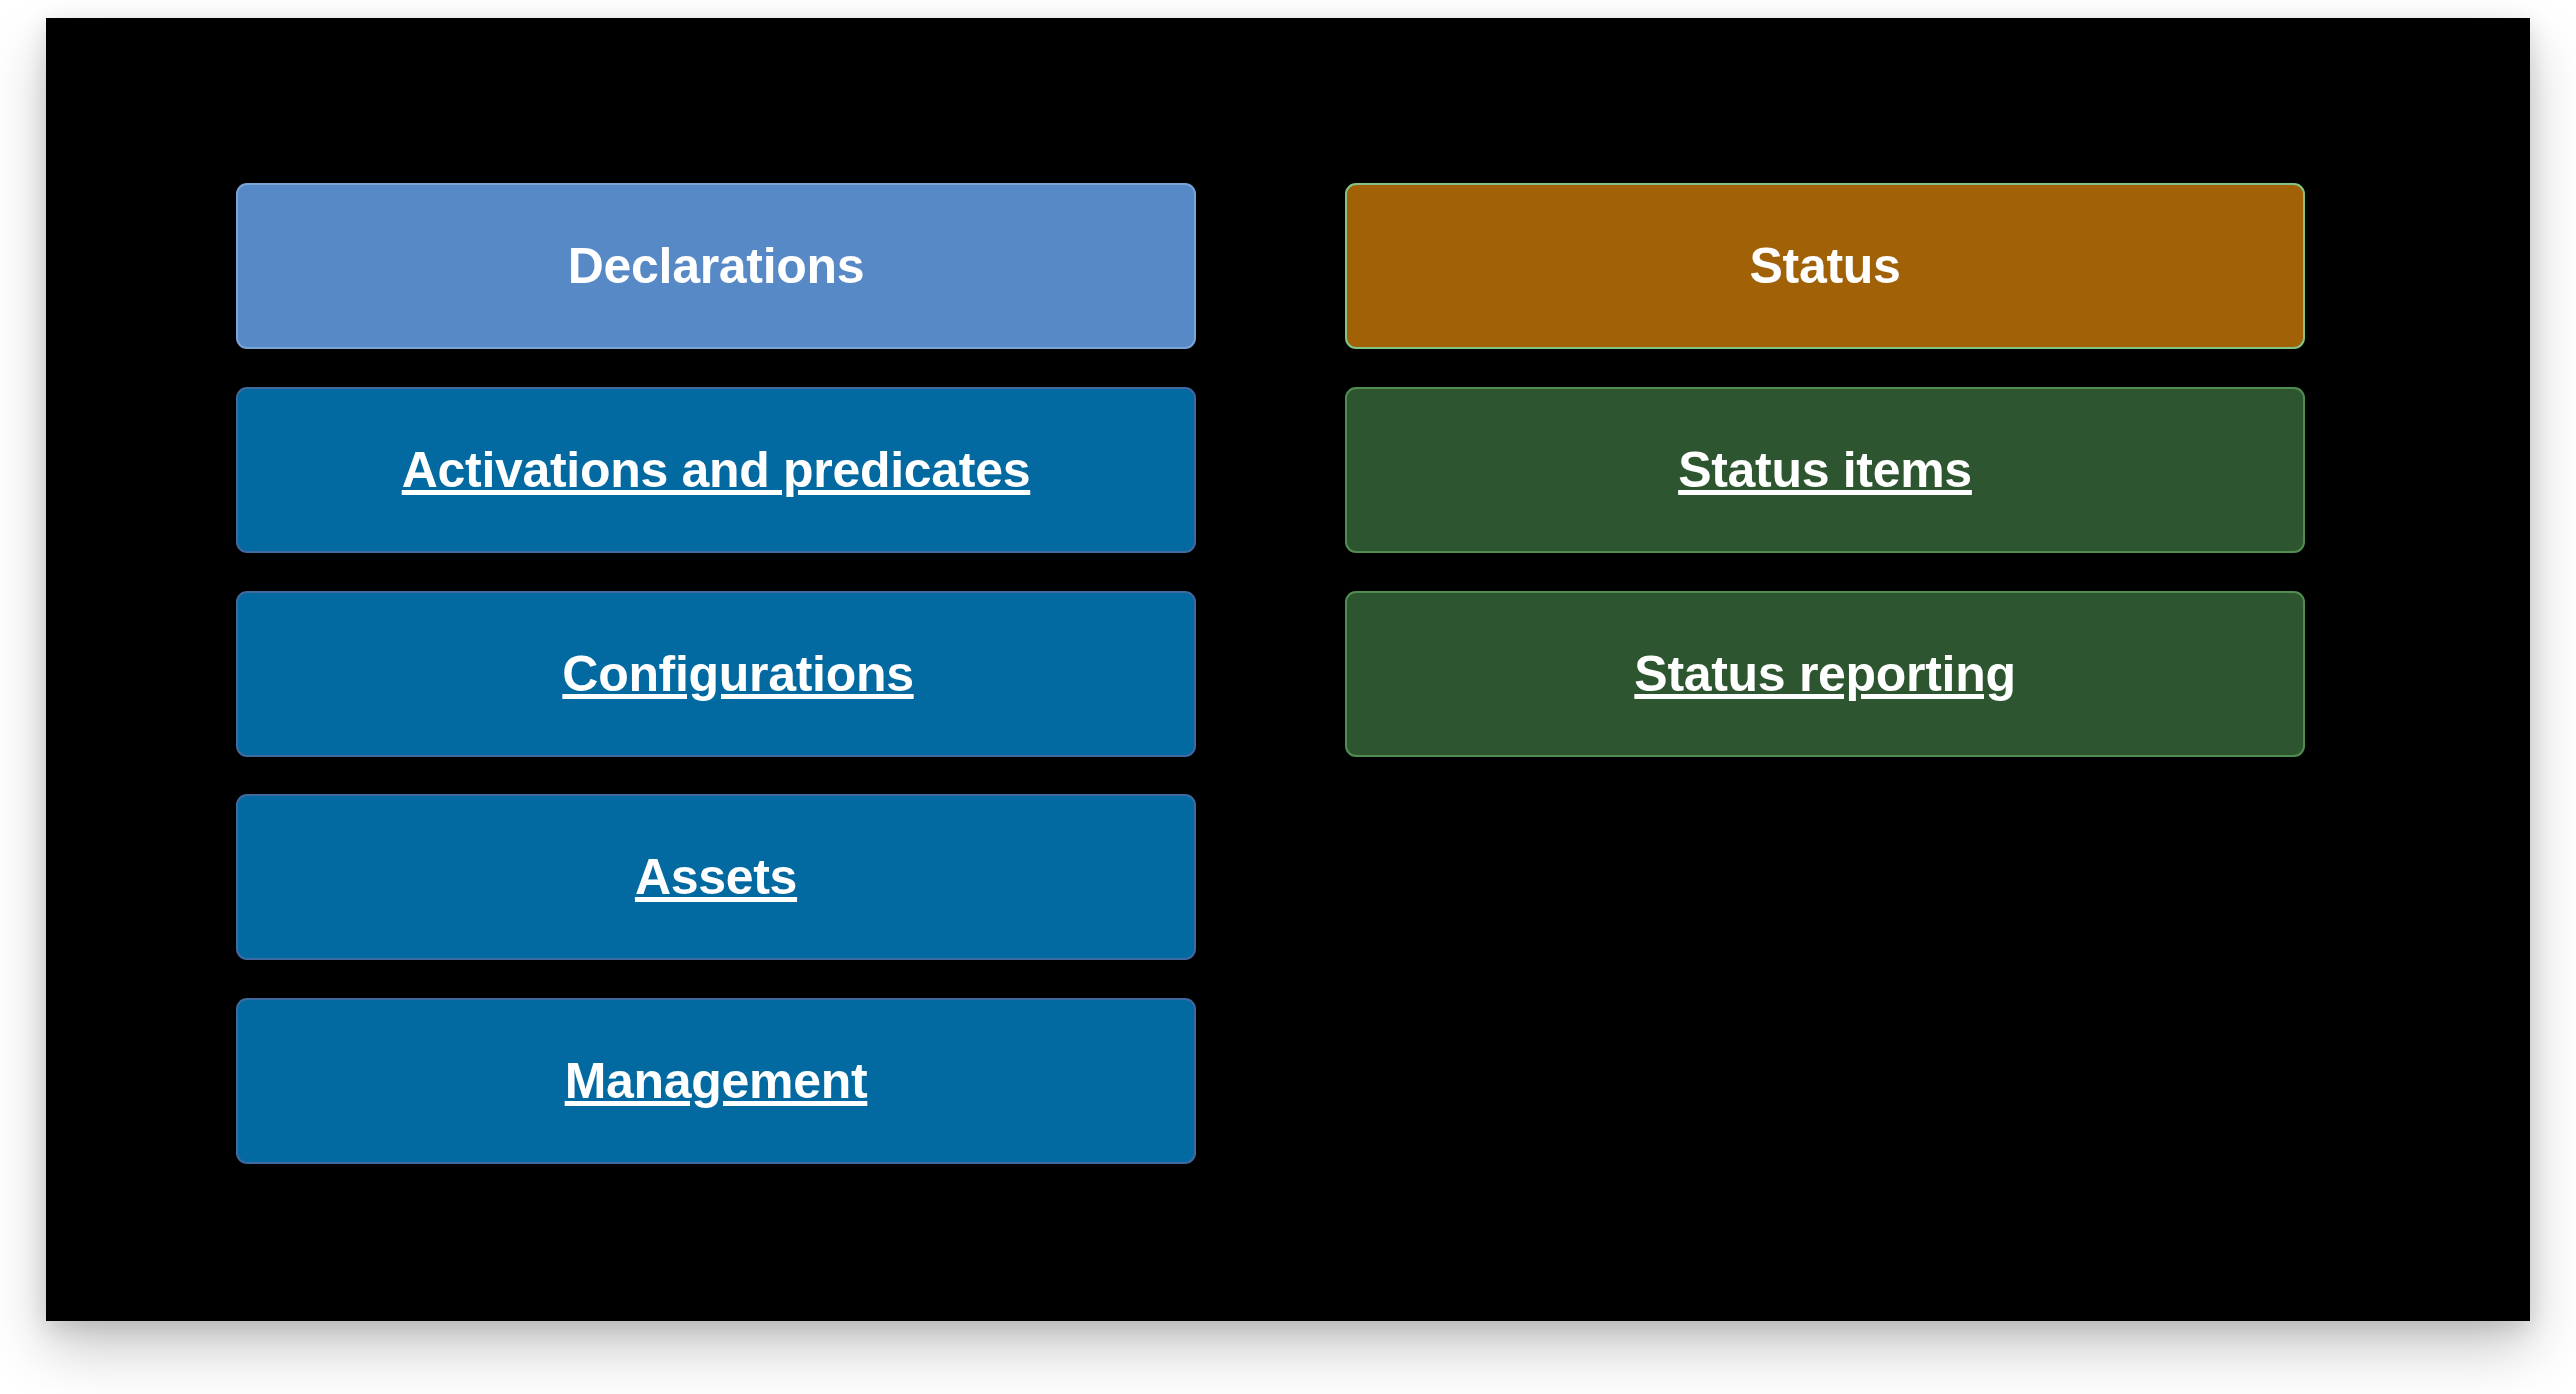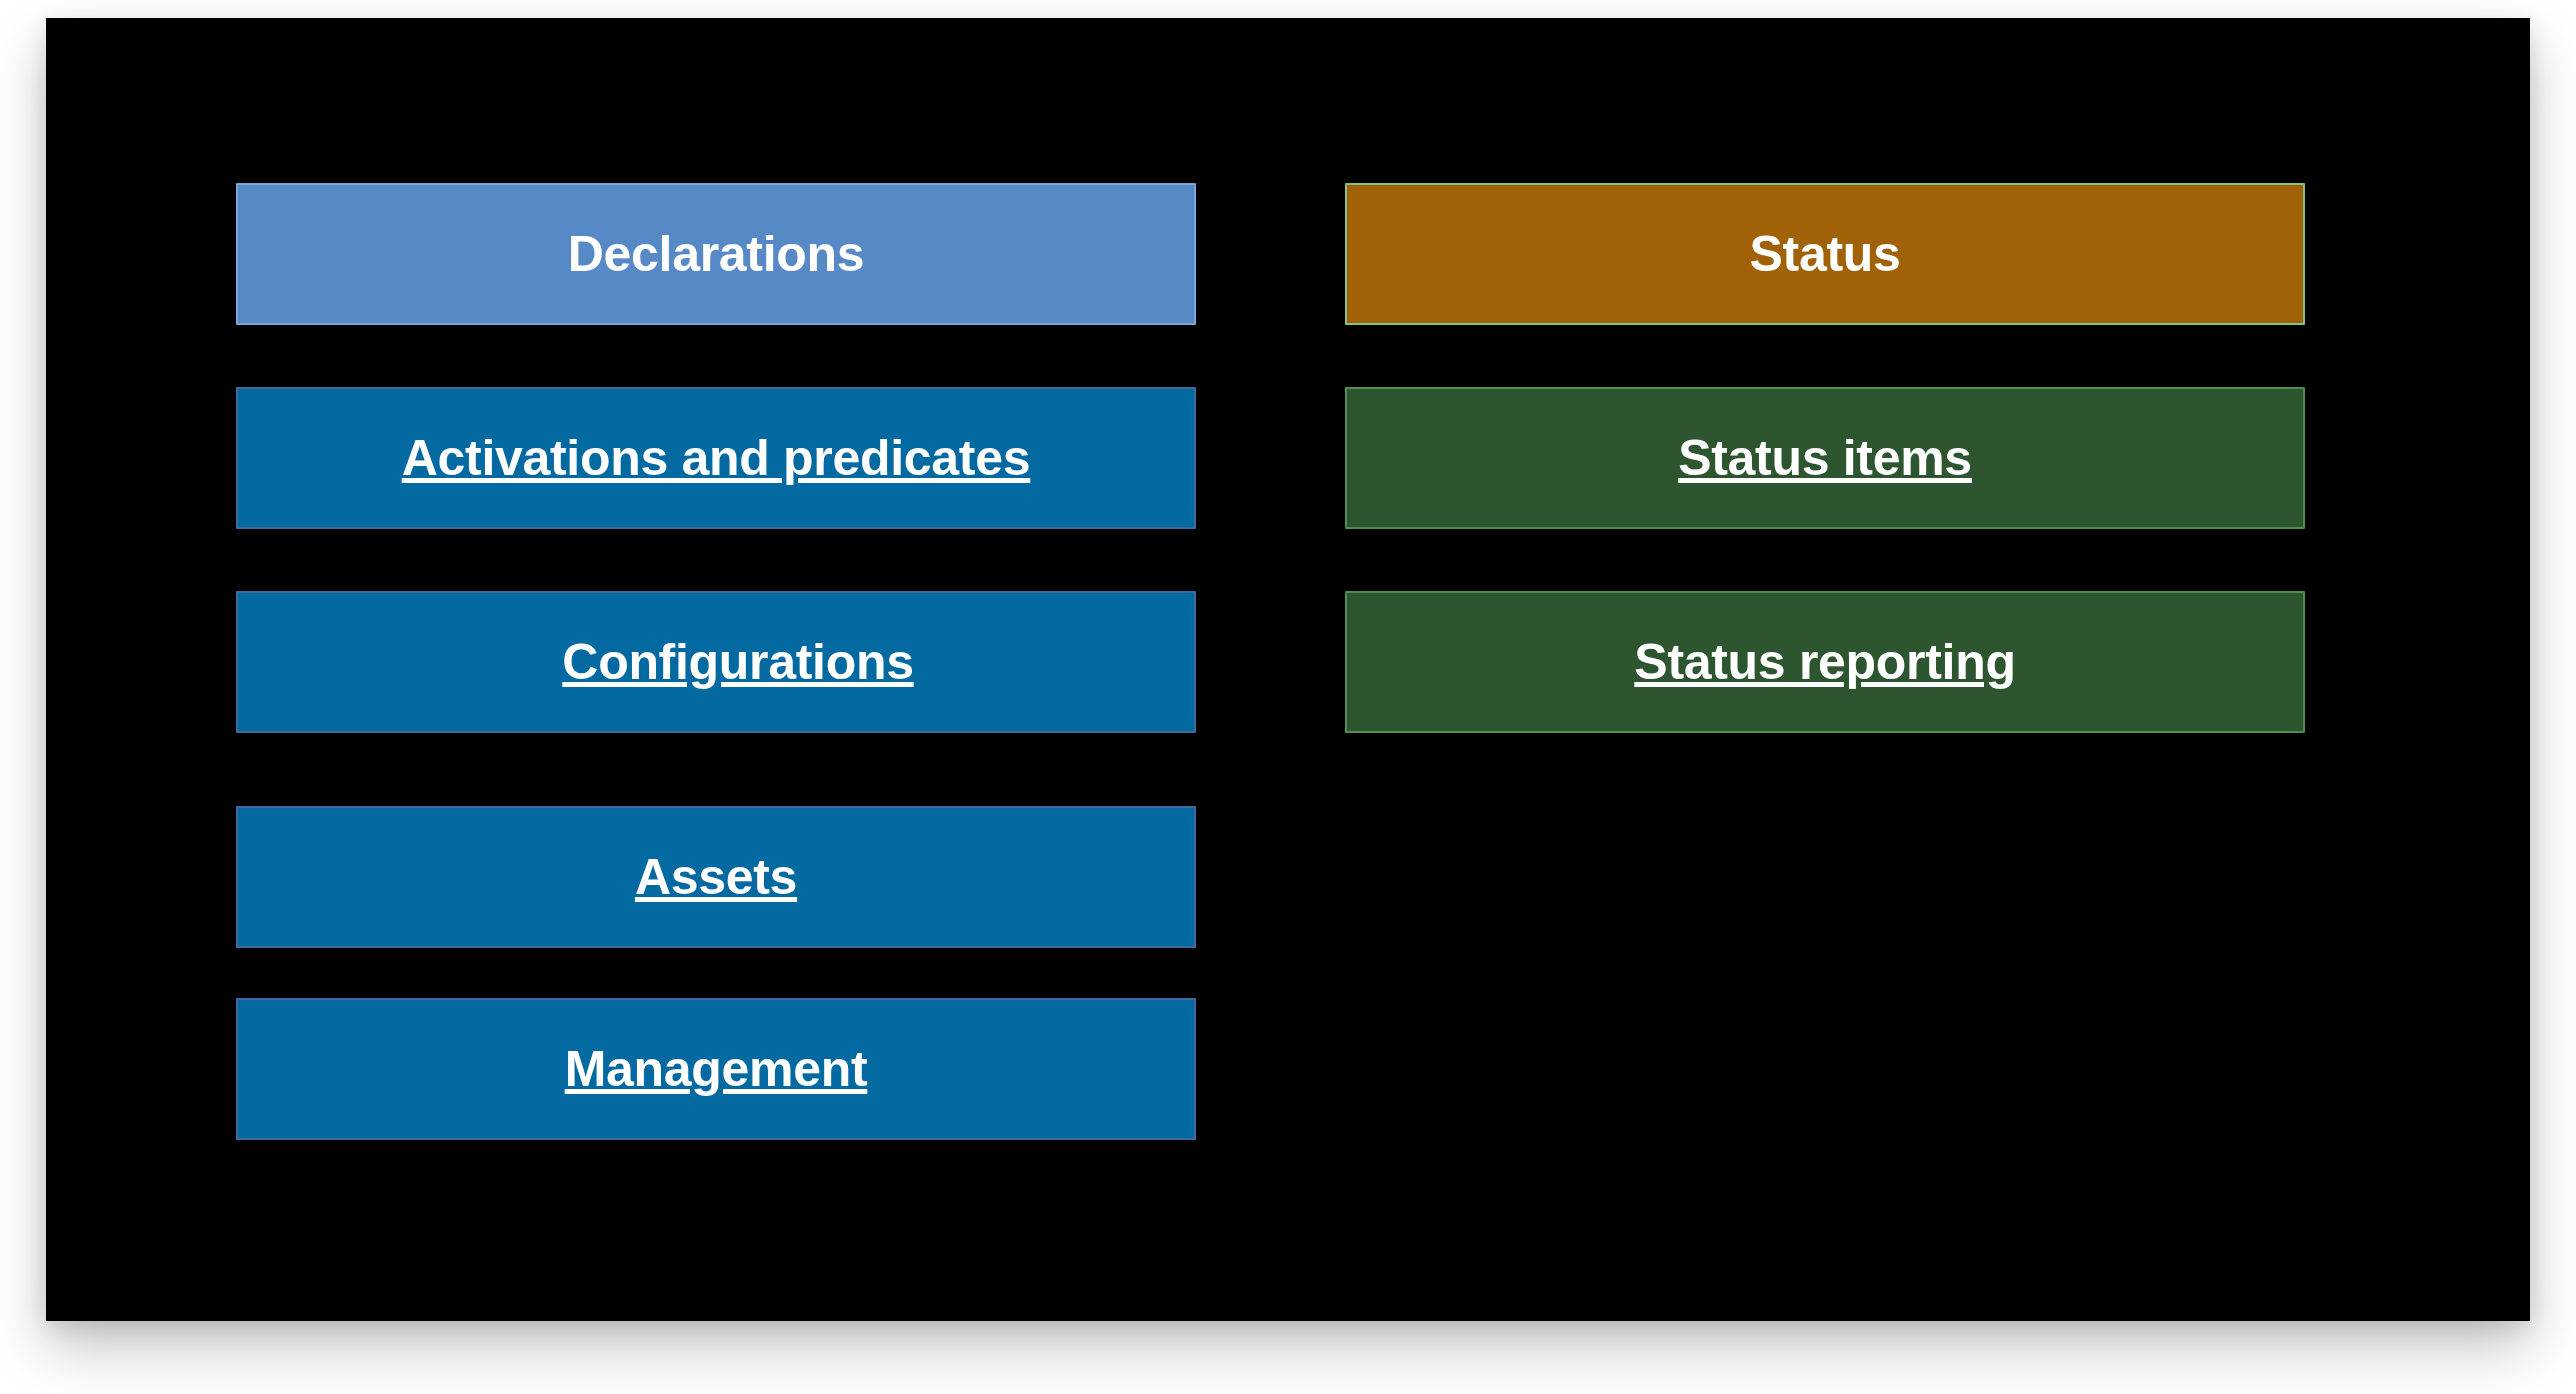--- a/index.html
+++ b/index.html
@@ -9,22 +9,22 @@
   }
   .slide {
     position:absolute; left:46px; top:18.4px; width:2484px; height:1303px;
     background:#000000;
     box-shadow: 0 27.5px 55px rgba(0,0,0,0.22), 0 7.3px 22px rgba(0,0,0,0.12);
   }
   .col { position:absolute; top:165px; width:960px; }
   .col.left { left:190px; }
   .col.right { left:1299px; }
   .box {
-    position:absolute; left:0; width:960px; height:142px; box-sizing:border-box;
-    border-radius:1px; border:2.8px solid;
+    position:absolute; left:0; width:960px; height:166px; box-sizing:border-box;
+    border-radius:11px; border:2.8px solid;
     display:flex; align-items:center; justify-content:center;
     color:#ffffff; font-weight:bold; font-size:50px; letter-spacing:-0.3px;
   }
   .box.blue-primary { background:#5689C6; border-color:#7AA4D6; }
   .box.blue-secondary { background:#0369a1; border-color:#4069A0;text-decoration:underline; }
   .box.green-primary { background:#a16207; border-color:#82C486; }
   .box.green-secondary { background:#2D552F; border-color:#4F8E50;text-decoration:underline; }
 </style>
 </head>
 <body>
@@ -33,21 +33,21 @@
   <div class="col left">
     <div class="box blue-primary" style="top:0px;">
       <span>Declarations</span>
     </div>
     <div class="box blue-secondary" style="top:204px;">
       <span>Activations and predicates</span>
     </div>
     <div class="box blue-secondary" style="top:408px;padding-left:44px;">
       <span>Configurations</span>
     </div>
-    <div class="box blue-secondary" style="top:611px;margin-top:12px;">
+    <div class="box blue-secondary" style="top:611px;">
       <span>Assets</span>
     </div>
     <div class="box blue-secondary" style="top:815px;">
       <span>Management</span>
     </div>
   </div>
 
   <div class="col right">
     <div class="box green-primary" style="top:0px;">
       <span>Status</span>

